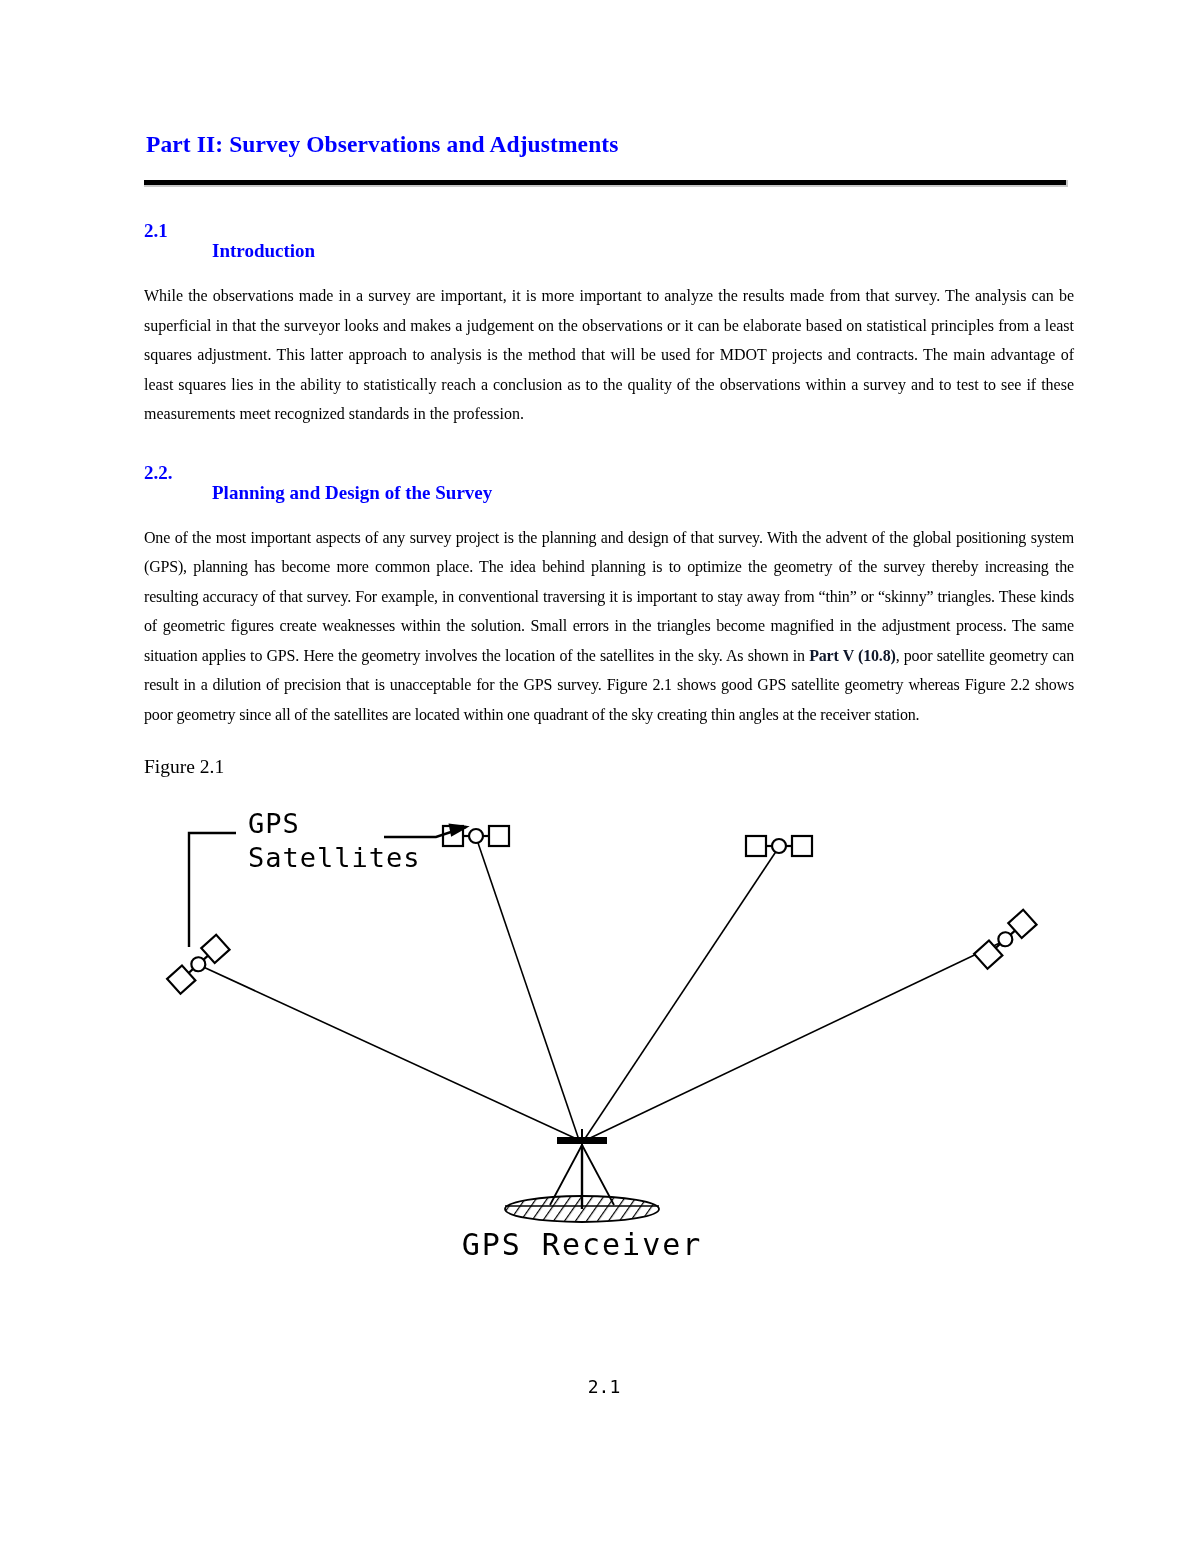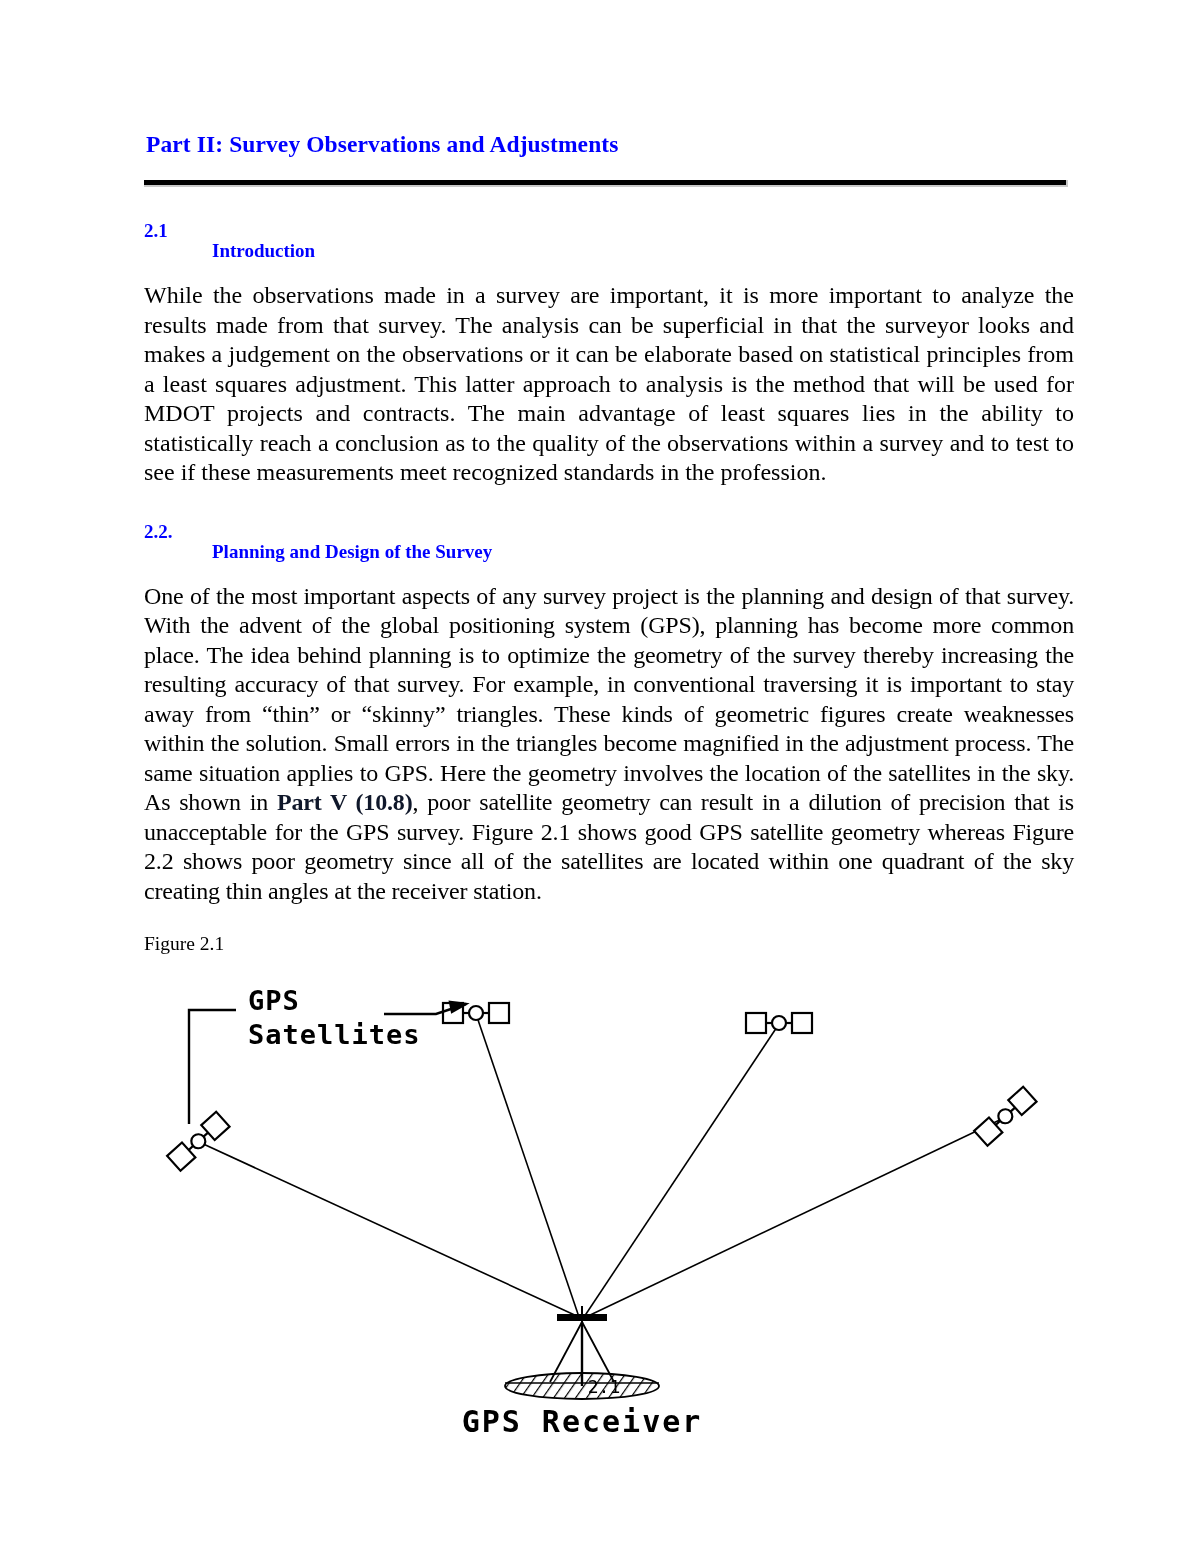--- a/index.html
+++ b/index.html
@@ -60,21 +60,21 @@
   }
   .section-head .num {
     display: inline-block;
     width: 68px;
     flex: 0 0 68px;
   }
   .section-head .ttl { display: inline-block; margin-top: 20px; }
 
   
   .para {
-    font-size: 24px;
+    font-size: 16px;
     line-height: 29.5px;
     text-align: justify;
     margin-top: 19px;
     hyphens: none;
   }
   .para.tight { letter-spacing: -0.18px; }
   .blue-bold {
     color: #0f172a;
     font-weight: bold;
   }
@@ -85,21 +85,20 @@
     text-align: left;
     font-size: 19.5px;
     line-height: 28px;
   }
 
   .figure-wrap {
     position: relative;
     width: 930px;
     height: 470px;
     margin-top: 4px;
-    font-weight: bold;
   }
   .figure-wrap svg {
     position: absolute;
     left: 0;
     top: 0;
   }
 
   .cadtext {
     font-family: "DejaVu Sans Mono", "Liberation Mono", monospace;
     font-size: 27px;

